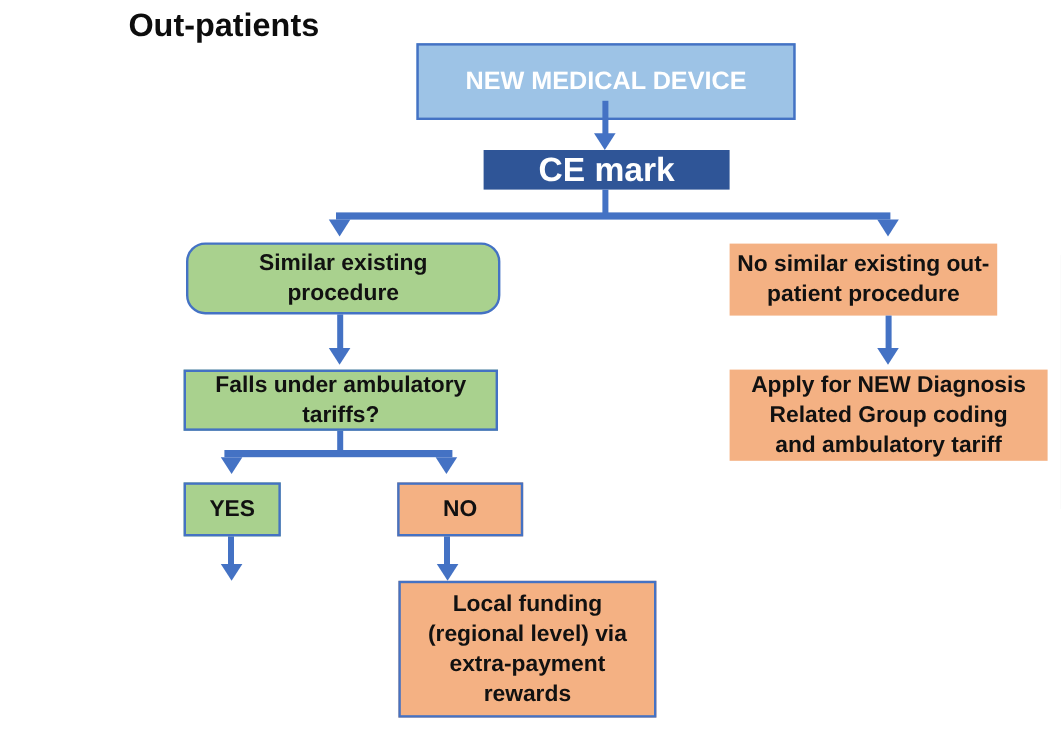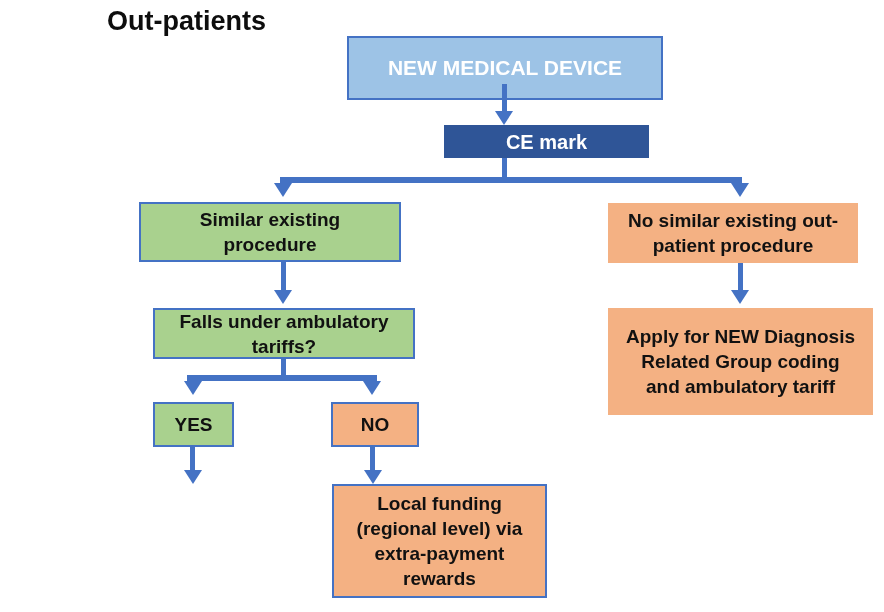--- a/index.html
+++ b/index.html
@@ -18,21 +18,21 @@
   }
   .node{
     position:absolute; box-sizing:border-box;
     display:flex; align-items:center; justify-content:center;
     text-align:center; font-weight:bold; white-space:pre-line;
     line-height:25px; font-size:19px; color:var(--text-dark);
   }
   .fill-lightblue{background:var(--light-blue); border:2px solid var(--connector-blue);
     color:var(--text-light); font-size:21px; line-height:24px;}
   .fill-darkblue{background:var(--dark-blue); color:var(--text-light);
-    font-size:20px; line-height:24px;margin-left:41px;}
+    font-size:28px; line-height:24px;}
   .fill-green{background:var(--green); border:2px solid var(--connector-blue);}
   .fill-orange{background:var(--orange); border:2px solid var(--connector-blue);}
   .fill-orange-plain{background:var(--orange); border:none;}
   .vline{position:absolute; width:5px; background:var(--connector-blue);}
   .hline{position:absolute; height:6px; background:var(--connector-blue);}
   .ahead{
     position:absolute; width:0; height:0;
     border-left:9px solid transparent; border-right:9px solid transparent;
     border-top:14px solid var(--connector-blue);
   }
@@ -41,40 +41,40 @@
 <body>
 
 <div class="canvas">
 
   <div class="title">Out-patients</div>
 
   <div class="node fill-lightblue" style="left:347px; top:36px; width:316px; height:64px;">NEW MEDICAL DEVICE</div>
 
   <div class="node fill-darkblue" style="left:403px; top:125px; width:205px; height:33px;">CE mark</div>
 
-  <div class="node fill-green" style="left:139px; top:202px; width:262px; height:60px;">Similar existing
+  <div class="node fill-green" style="left:155px; top:202px; width:262px; height:60px;border-radius:16px;">Similar existing
 procedure</div>
 
   <div class="node fill-green" style="left:153px; top:402px; width:81px; height:45px;">YES</div>
 
   <div class="node fill-green" style="left:153px; top:308px; width:262px; height:51px;">Falls under ambulatory
 tariffs?</div>
 
-  <div class="node fill-orange" style="left:331px; top:402px; width:88px; height:45px;">NO</div>
+  <div class="node fill-orange" style="left:331px; top:402px; width:105px; height:45px;">NO</div>
 
 
   <div class="node fill-orange" style="left:332px; top:484px; width:215px; height:114px;">Local funding
 (regional level) via
 extra-payment
 rewards</div>
 
-  <div class="node fill-orange-plain" style="left:608px; top:203px; width:250px; height:60px;">No similar existing out-
+  <div class="node fill-orange-plain" style="left:608px; top:203px; width:223px; height:60px;">No similar existing out-
 patient procedure</div>
 
-  <div class="node fill-orange-plain" style="left:608px; top:308px; width:265px; height:107px;">Apply for NEW Diagnosis
+  <div class="node fill-orange-plain" style="left:608px; top:308px; width:265px; height:76px;">Apply for NEW Diagnosis
 Related Group coding
 and ambulatory tariff</div>
 
   <div class="vline" style="left:502px; top:84px; height:29px;"></div>
   <div class="ahead" style="left:495px; top:111px;"></div>
 
   <div class="vline" style="left:502px; top:158px; height:22px;"></div>
   <div class="hline" style="left:280px; top:177px; width:462px;"></div>
   <div class="ahead" style="left:274px; top:183px;"></div>
   <div class="ahead" style="left:731px; top:183px;"></div>

